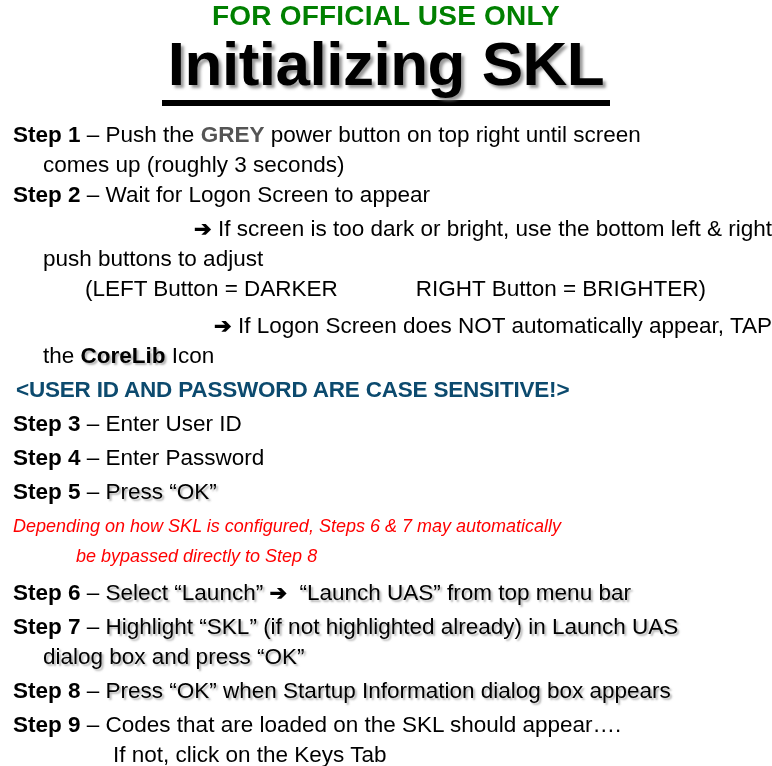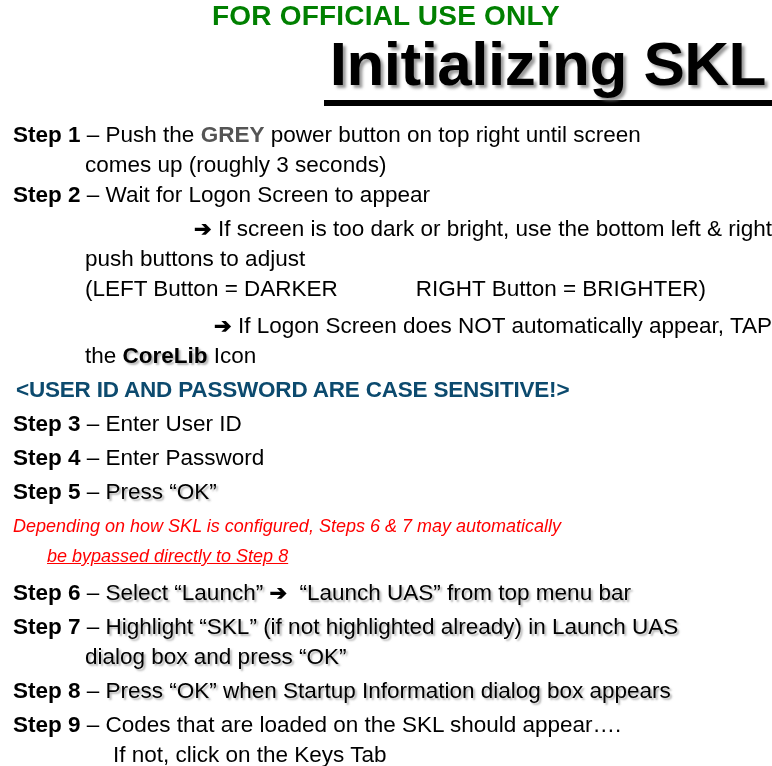--- a/index.html
+++ b/index.html
@@ -21,21 +21,21 @@
     text-align: center;
     color: #008000;
     font-weight: bold;
     font-size: 28px;
     letter-spacing: 0.2px;
     margin: 4px 0 0 0;
     line-height: 24px;
   }
 
   .title-wrap {
-    text-align: right;
+    text-align: center;
     margin-top: 2px;
     height: 74px;
   }
   .title {
     display: inline-block;
     font-size: 62px;
     font-weight: bold;
     line-height: 68px;
     letter-spacing: -0.5px;
     border-bottom: 6px solid #000;
@@ -48,26 +48,26 @@
   .steps {
     margin-top: 16px;
     font-size: 22.5px;
     line-height: 30px;
   }
 
   .line {
     white-space: pre;
     padding-left: 13px;
   }
-  .line.cont      { padding-left: 85px; }
+  .line.cont      { padding-left: 43px; }
   .line.arrow     { padding-left: 82px; text-align: right; }
   .line.paren     { padding-left: 85px; }
   .line.warn      { padding-left: 16px; }
   .line.italic-1  { padding-left: 13px; }
-  .line.italic-2  { padding-left: 47px; text-decoration: underline; }
+  .line.italic-2  { padding-left: 76px; }
   .line.cont9     { padding-left: 113px; }
 
   .b { font-weight: bold; }
 
   .grey {
     font-weight: bold;
     color: #555555;
   }
 
   .red-warn {

